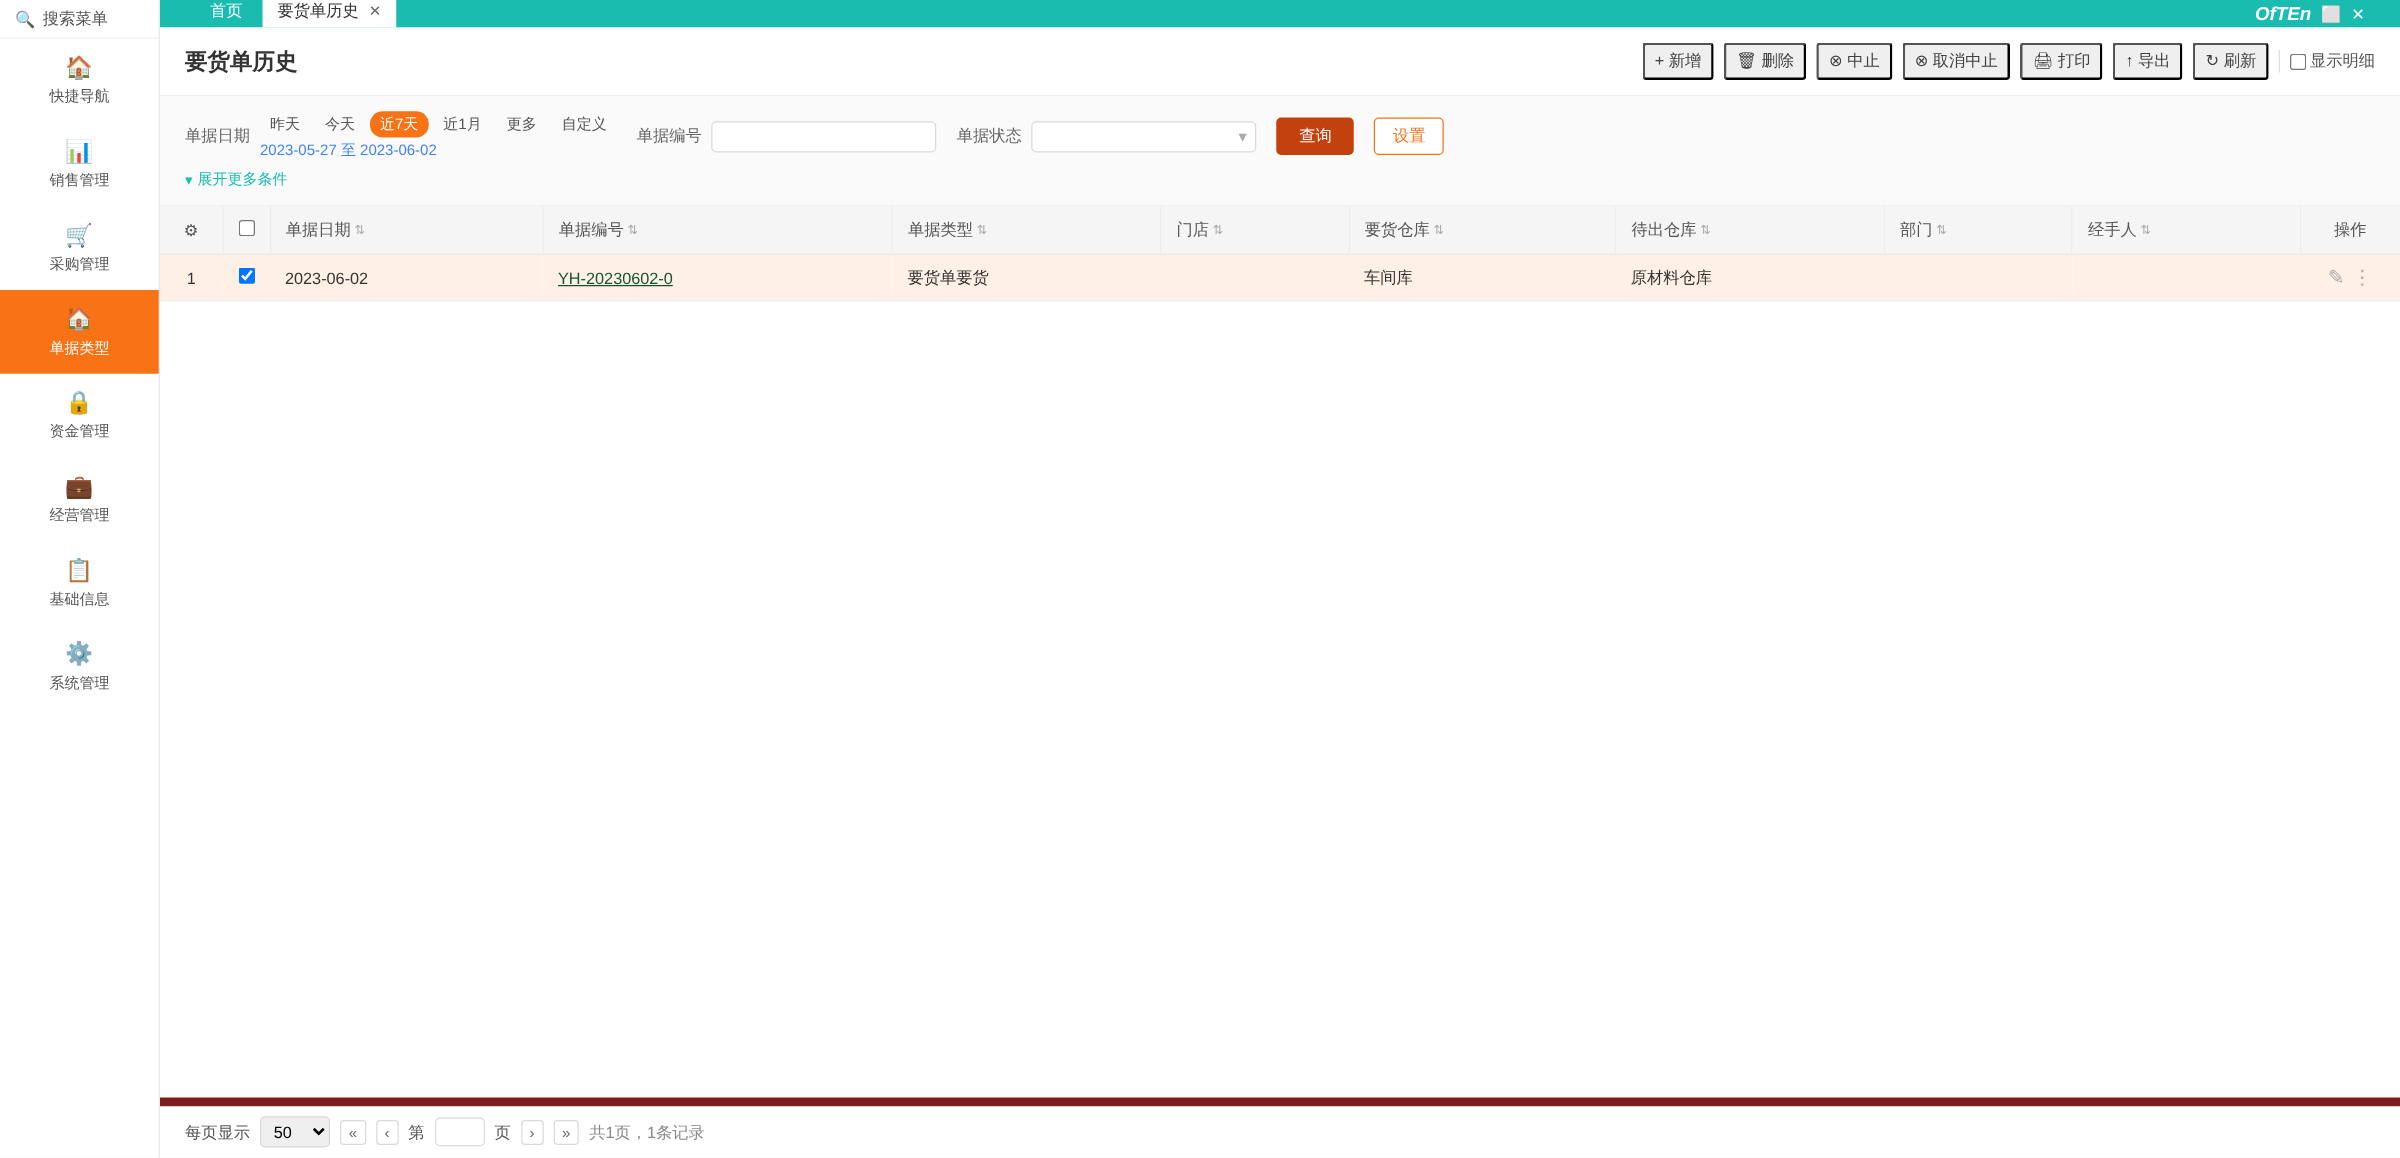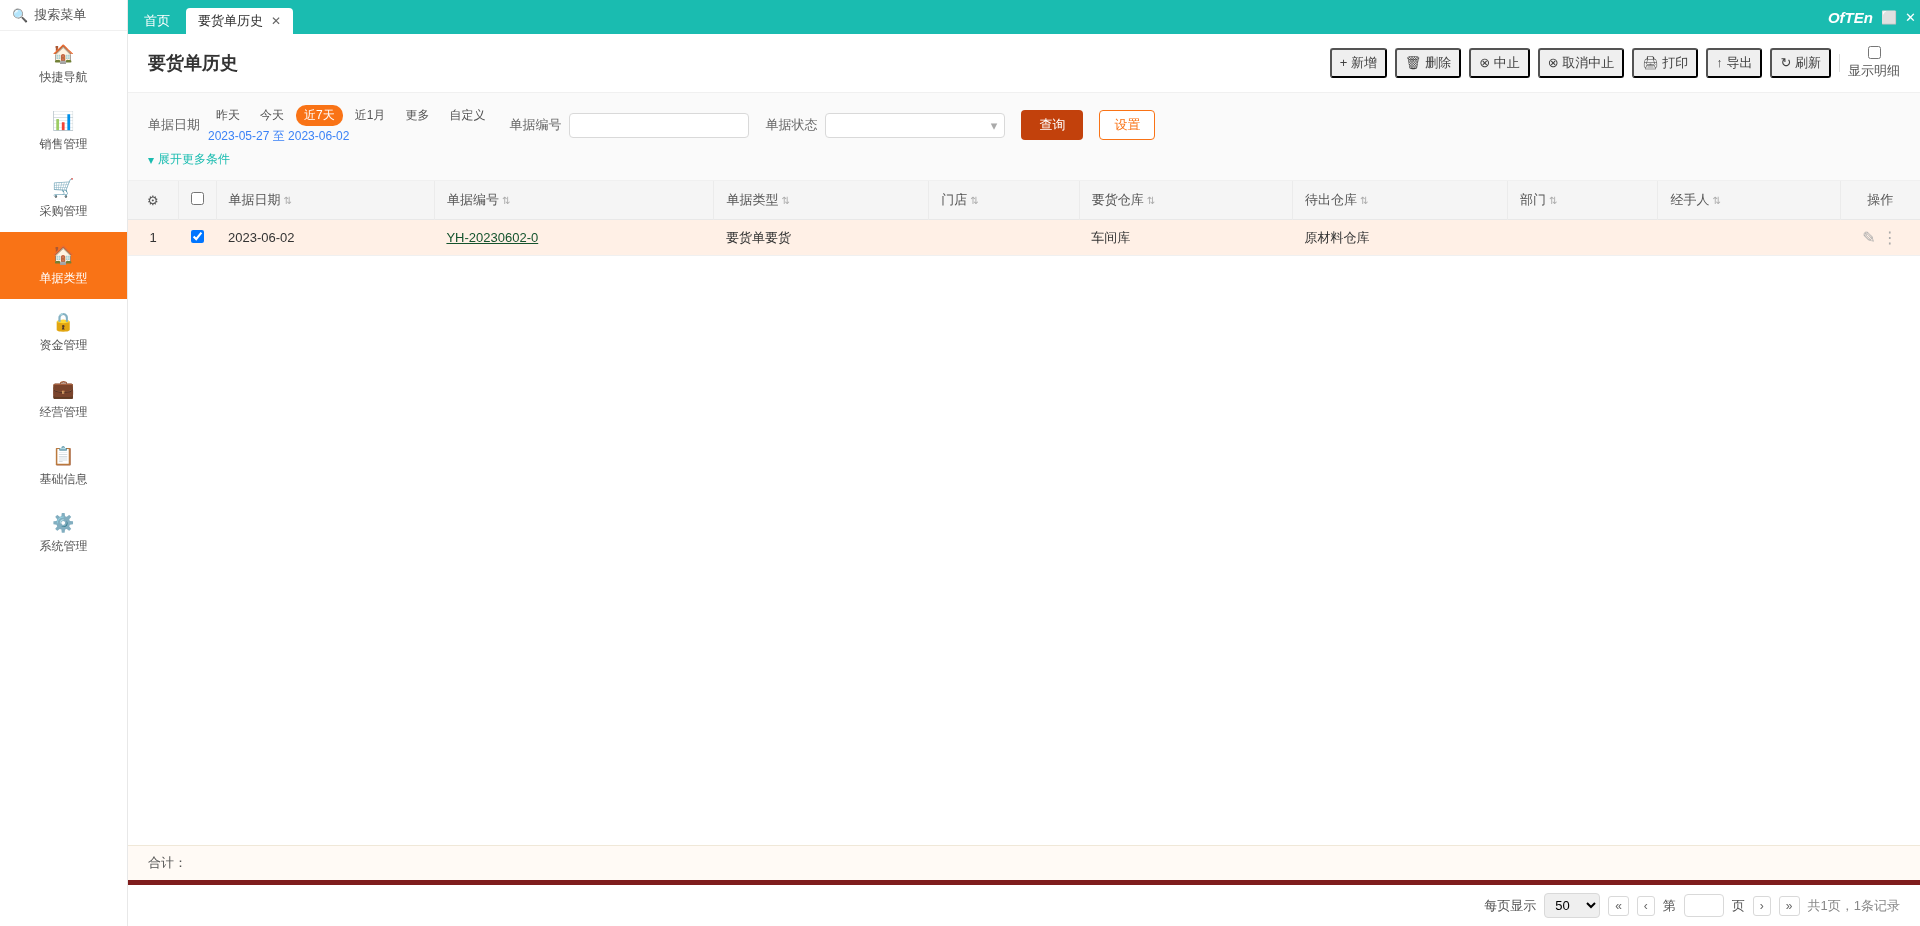--- a/index.html
+++ b/index.html
@@ -29,24 +29,24 @@
 
     
     .main-area {
       flex: 1;
       display: flex;
       flex-direction: column;
       overflow: hidden;
     }
     .top-bar {
       background: #1abcb0;
-      height: 34px;
-      display: flex;
-      align-items: center;
-      padding: 0 4px;
+      height: 22px;
+      display: flex;
+      align-items: center;
+      padding: 0 28px;
       gap: 4px;
       flex-shrink: 0;
     }
     .tab {
       display: flex;
       align-items: center;
       padding: 4px 12px;
       border-radius: 4px 4px 0 0;
       cursor: pointer;
       font-size: 13px;
@@ -98,21 +98,21 @@
       display: flex;
       align-items: center;
       gap: 3px;
       cursor: pointer;
       font-size: 13px;
       color: #404040;
       padding: 4px 8px;
       border-radius: 3px;
     }
     .toolbar-divider { width: 1px; height: 18px; background: #e0e0e0; }
-    .display-detail { display: flex; align-items: center; gap: 3px; cursor: pointer; font-size: 13px; color: #555; flex-direction: column; }
+    .display-detail { display: flex; align-items: center; gap: 3px; cursor: pointer; font-size: 13px; color: #555; }
 
     
     .filter-area {
       padding: 12px 20px;
       border-bottom: 1px solid #f0f0f0;
       background: #fafafa;
     }
     .filter-row {
       display: flex;
       align-items: center;
@@ -249,24 +249,23 @@
       color: #555;
       display: flex;
       align-items: center;
       gap: 12px;
     }
 
     
     .pagination {
       display: flex;
       align-items: center;
-      justify-content: flex-end;
       padding: 8px 20px;
       gap: 8px;
-      border-top: 5px solid #7f1d1d;
+      border-top: 7px solid #7f1d1d;
       font-size: 13px;
       color: #555;
       background: #fff;
       flex-shrink: 0;
     }
     .page-size-select {
       border: 1px solid #d9d9d9;
       border-radius: 4px;
       padding: 3px 6px;
       font-size: 13px;
@@ -501,23 +500,20 @@
                 <div class="action-icons">
                   <span class="action-icon">✎</span>
                   <span class="action-icon">⋮</span>
                 </div>
               </td>
             </tr>
           </tbody>
       </table>
     </div>
 
-    <div class="footer-summary">
-      <span>合计：</span>
-    </div>
 
     <div class="pagination">
       <span>每页显示</span>
       <select class="page-size-select" id="page-size-select"><option value="10">10</option><option value="20">20</option><option value="50" selected="">50</option><option value="100">100</option></select>
       <button class="page-btn">«</button>
       <button class="page-btn">‹</button>
       <span>第</span>
       <input type="text" class="page-input" style="">
       <span>页</span>
       <button class="page-btn">›</button>

